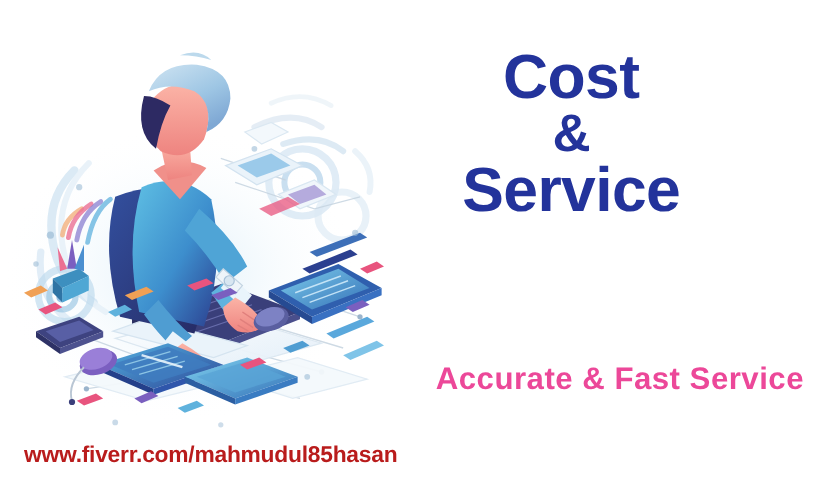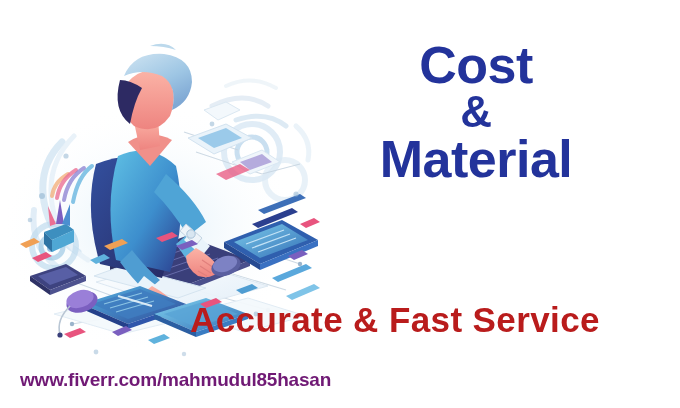--- a/index.html
+++ b/index.html
@@ -48,35 +48,35 @@
     font-size: 44px;
     line-height: 1.0;
   }
 
   
   #subtitle {
     position: absolute;
     left: 190px;
     top: 300px;
     width: 480px;
-    text-align: left;
-    color: #b91c1c;
+    text-align: right;
+    color: #ec4899;
     font-family: "Liberation Sans", sans-serif;
     font-weight: bold;
-    font-size: 35px;
+    font-size: 26px;
     letter-spacing: 0.4px;
     white-space: nowrap;
   }
 
   
   #footer-url {
     position: absolute;
     left: 20px;
     top: 369px;
-    color: #701a75;
+    color: #b91c1c;
     font-family: "Liberation Sans", sans-serif;
     font-weight: bold;
     font-size: 19px;
     letter-spacing: -0.2px;
     white-space: nowrap;
   }
 </style>
 </head>
 <body>
 
@@ -319,20 +319,20 @@
         <path d="M232 148 L262 136 L280 148 L250 160 Z" fill="#f0f6fb" stroke="#d9e7f2" stroke-width="1"></path>
         <path d="M240 148 L262 140 L272 148 L250 156 Z" fill="#7a5fbf" opacity="0.5"></path>
         <path d="M216 160 L240 150 L250 156 L226 166 Z" fill="#e8547e" opacity="0.75"></path>
       </g>
     </svg>
   </div>
 
   <div id="headline">
     <span class="headline-line">Cost</span>
     <span class="headline-line amp">&amp;</span>
-    <span class="headline-line">Material</span>
+    <span class="headline-line">Service</span>
   </div>
 
   <div id="subtitle">Accurate &amp; Fast Service</div>
 
   <div id="footer-url">www.fiverr.com/mahmudul85hasan</div>
 
 </div>
 
 </body></html>

